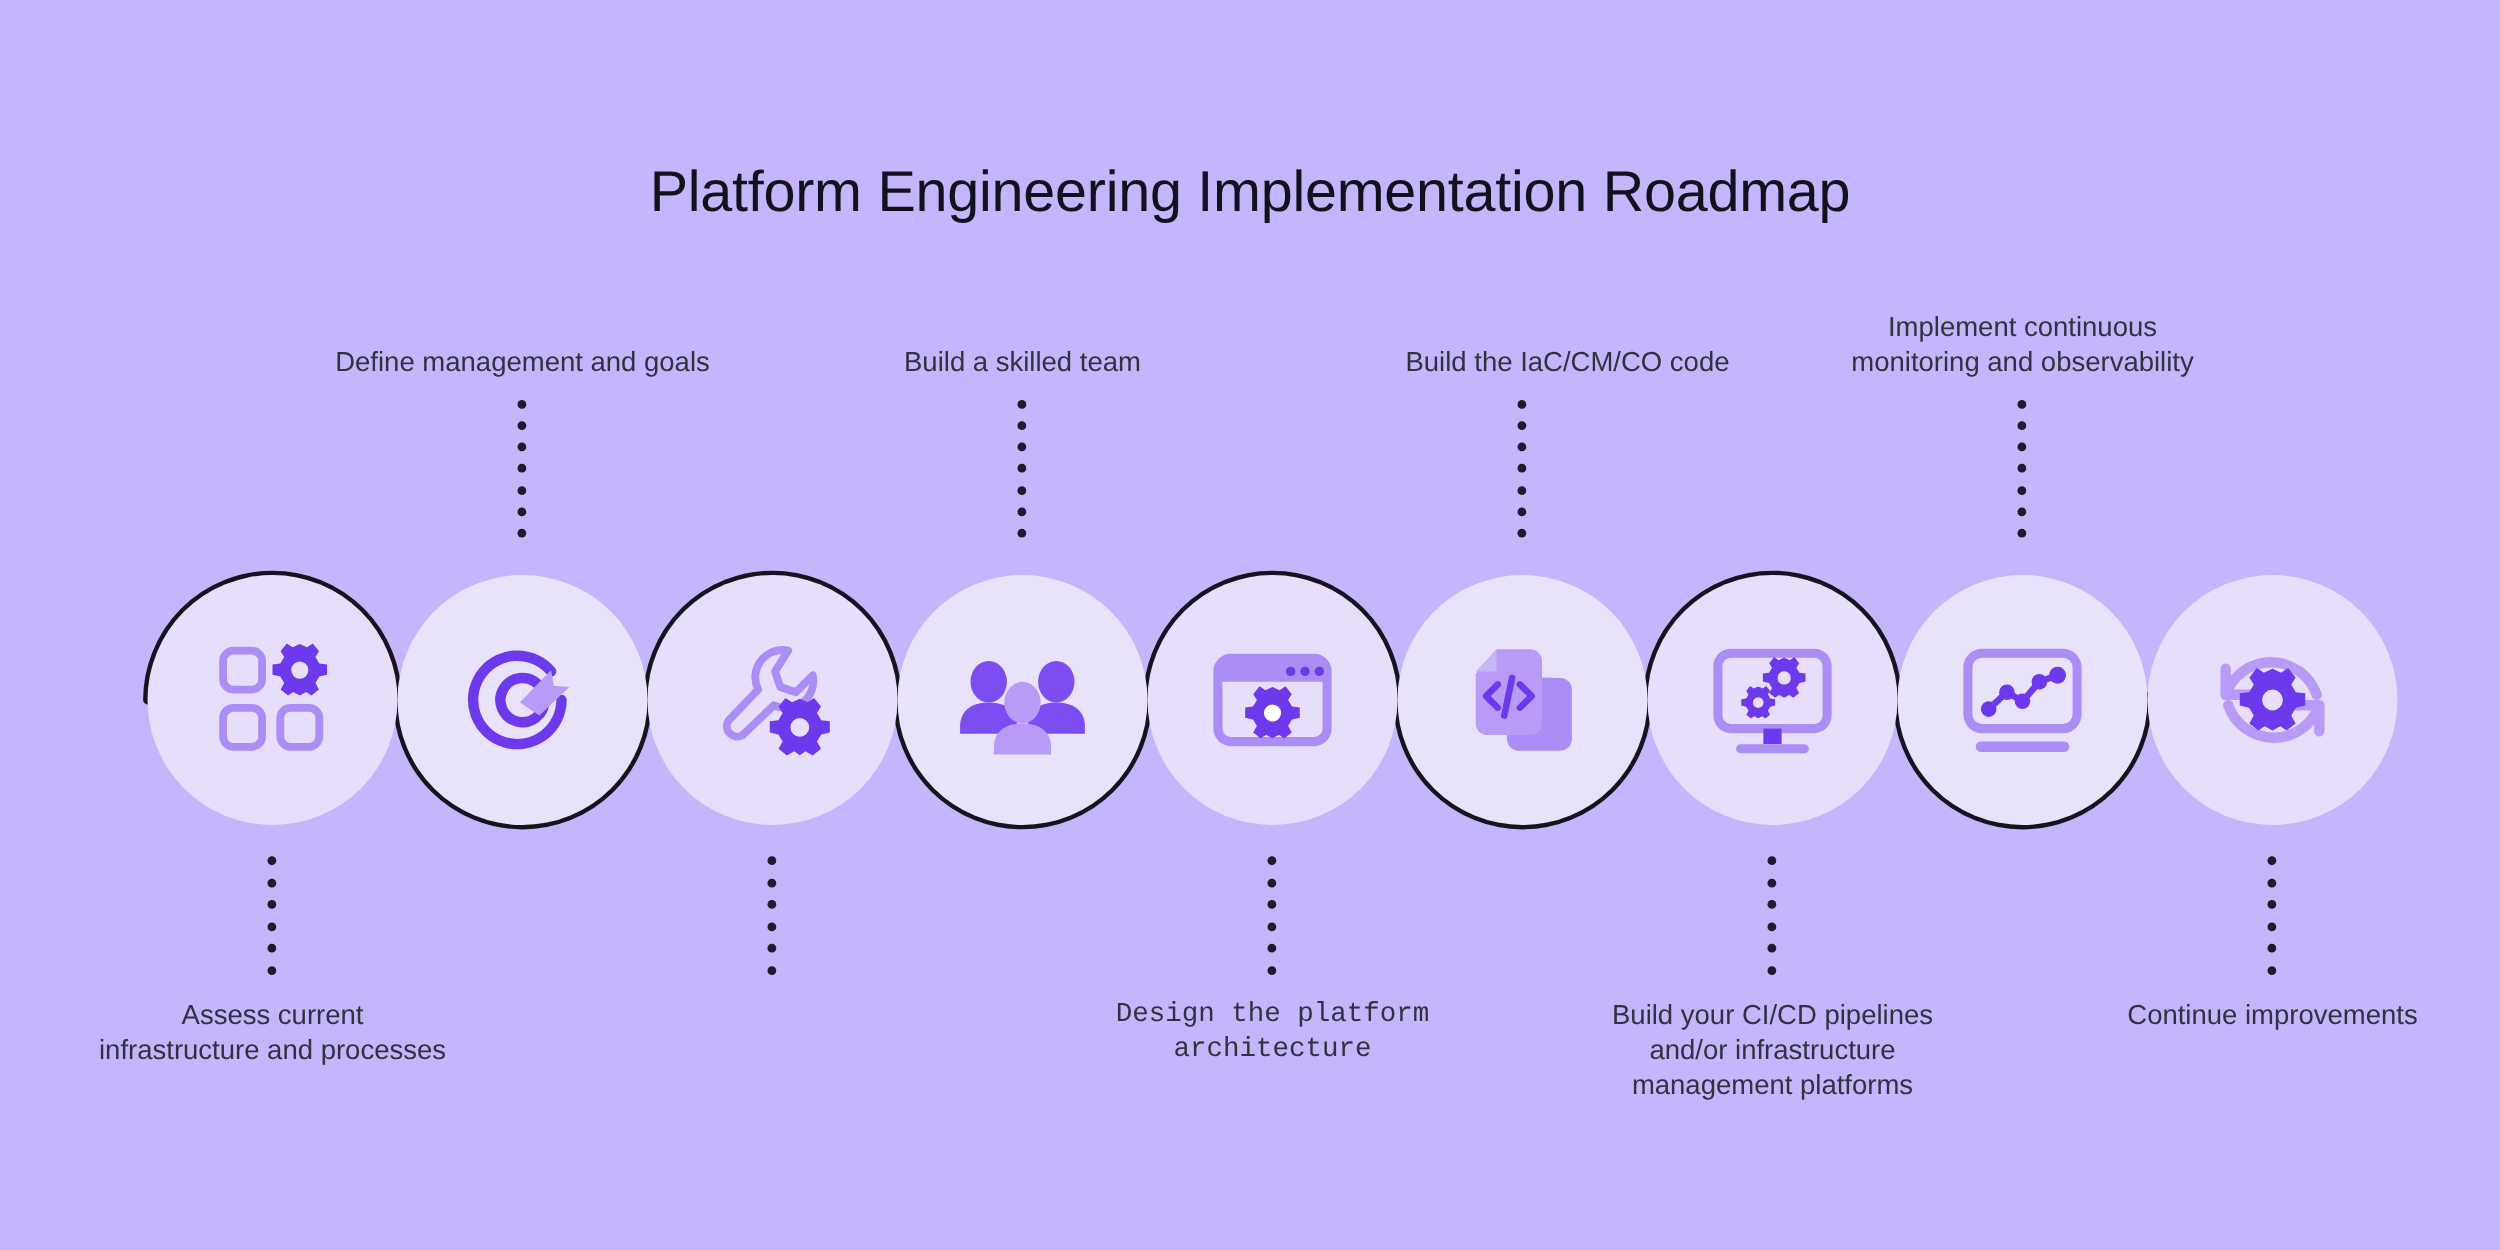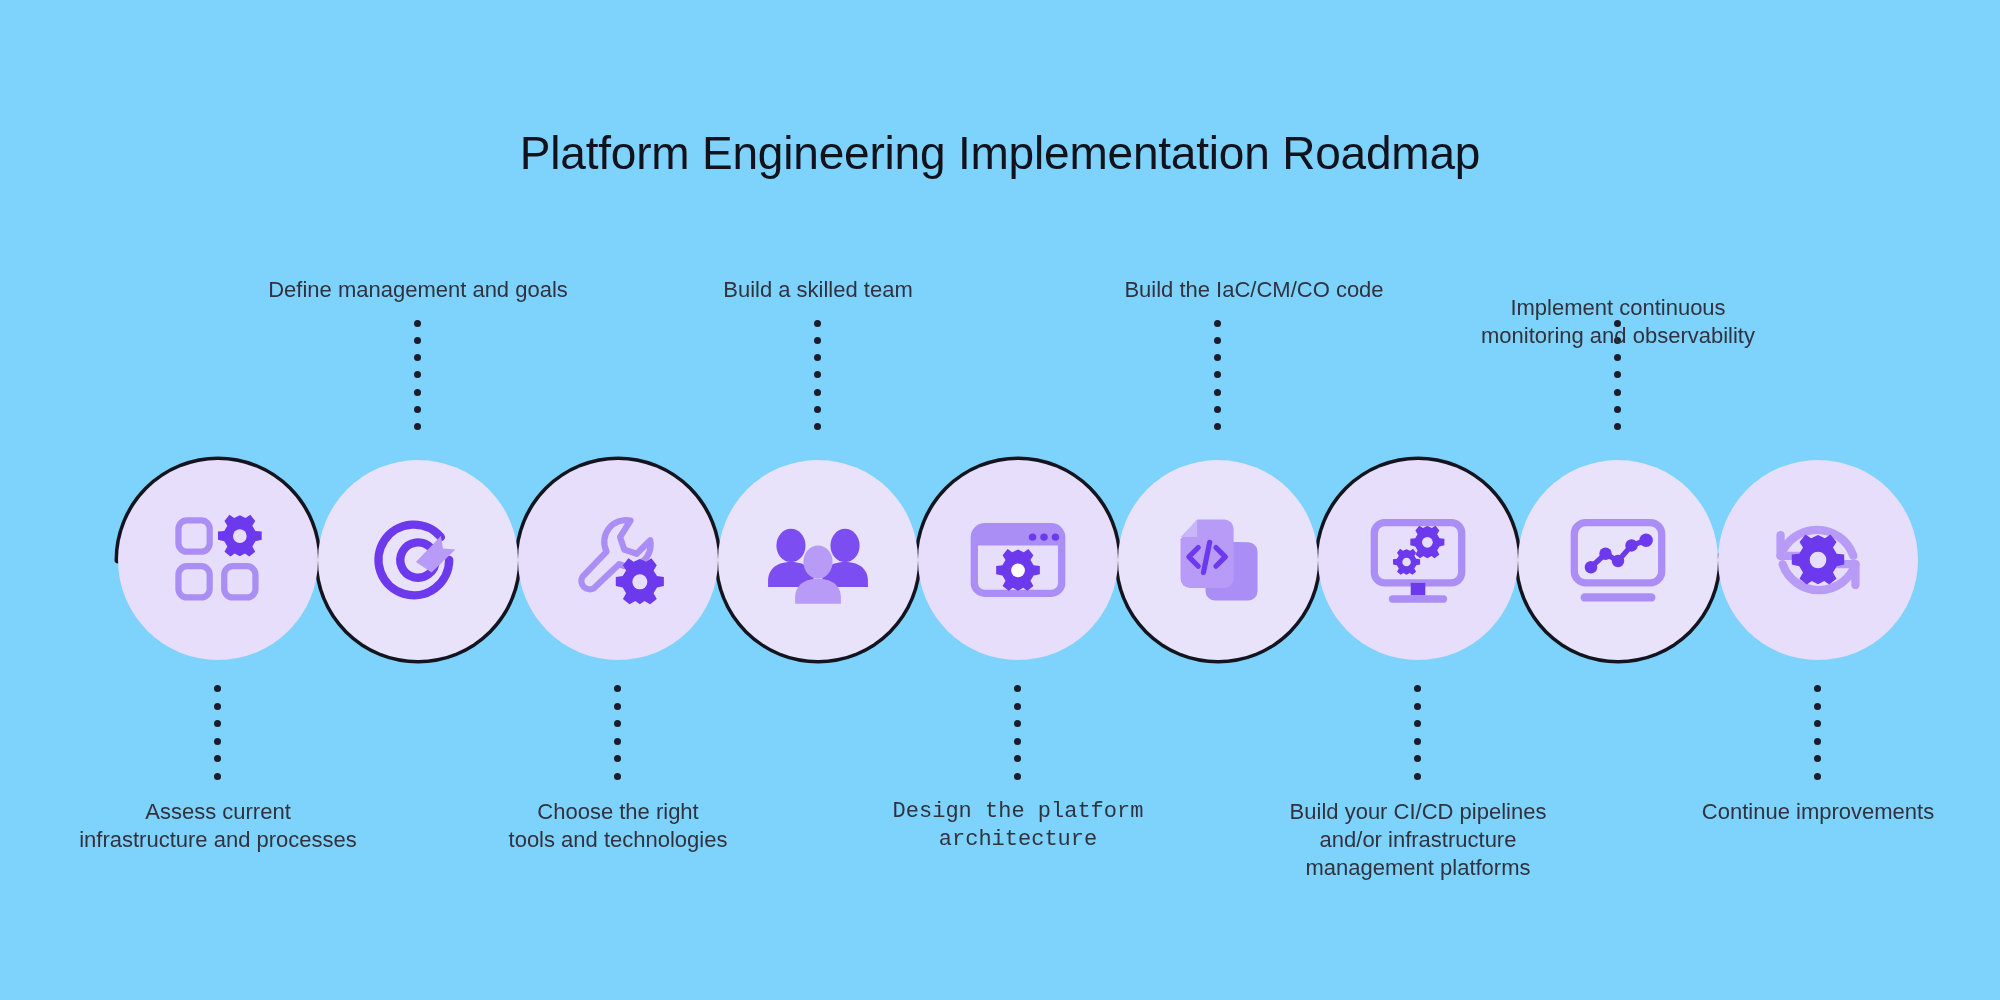--- a/index.html
+++ b/index.html
@@ -8,21 +8,21 @@
     padding: 0;
     background: #ffffff;
   }
   body {
     font-family: "Liberation Sans", sans-serif;
   }
   #canvas {
     position: relative;
     width: 2000px;
     height: 1000px;
-    background: #7dd3fc;
+    background: #c4b5fd;
     overflow: hidden;
   }
 
   
   #title {
     position: absolute;
     top: 95px;
     left: 0;
     width: 2000px;
     text-align: center;
@@ -345,24 +345,23 @@
         <i></i>
         <i></i>
         <i></i>
         <i></i>
         <i></i>
     </div>
 
     <div class="label label-top" style="left:218px; top:276px; width:400px;">Define management and goals</div>
     <div class="label label-top" style="left:618px; top:276px; width:400px;">Build a skilled team</div>
     <div class="label label-top" style="left:1054px; top:276px; width:400px;">Build the IaC/CM/CO code</div>
-    <div class="label label-top" style="left:1418px; top:248px; width:400px;margin-top:46px;">Implement continuous<br>monitoring and observability</div>
+    <div class="label label-top" style="left:1418px; top:248px; width:400px;">Implement continuous<br>monitoring and observability</div>
 
     <div class="label label-bottom" style="left:18px; top:798px; width:400px;">Assess current<br>infrastructure and processes</div>
-    <div class="label label-bottom" style="left:418px; top:798px; width:400px;">Choose the right<br>tools and technologies</div>
     <div class="label label-bottom" style="left:818px; top:798px; width:400px;font-family:Liberation Mono, monospace;">Design the platform<br>architecture</div>
     <div class="label label-bottom" style="left:1218px; top:798px; width:400px;">Build your CI/CD pipelines<br>and/or infrastructure<br>management platforms</div>
     <div class="label label-bottom" style="left:1618px; top:798px; width:400px;">Continue improvements</div>
 
   </div>
 
 
 </div>
 
 </body></html>

